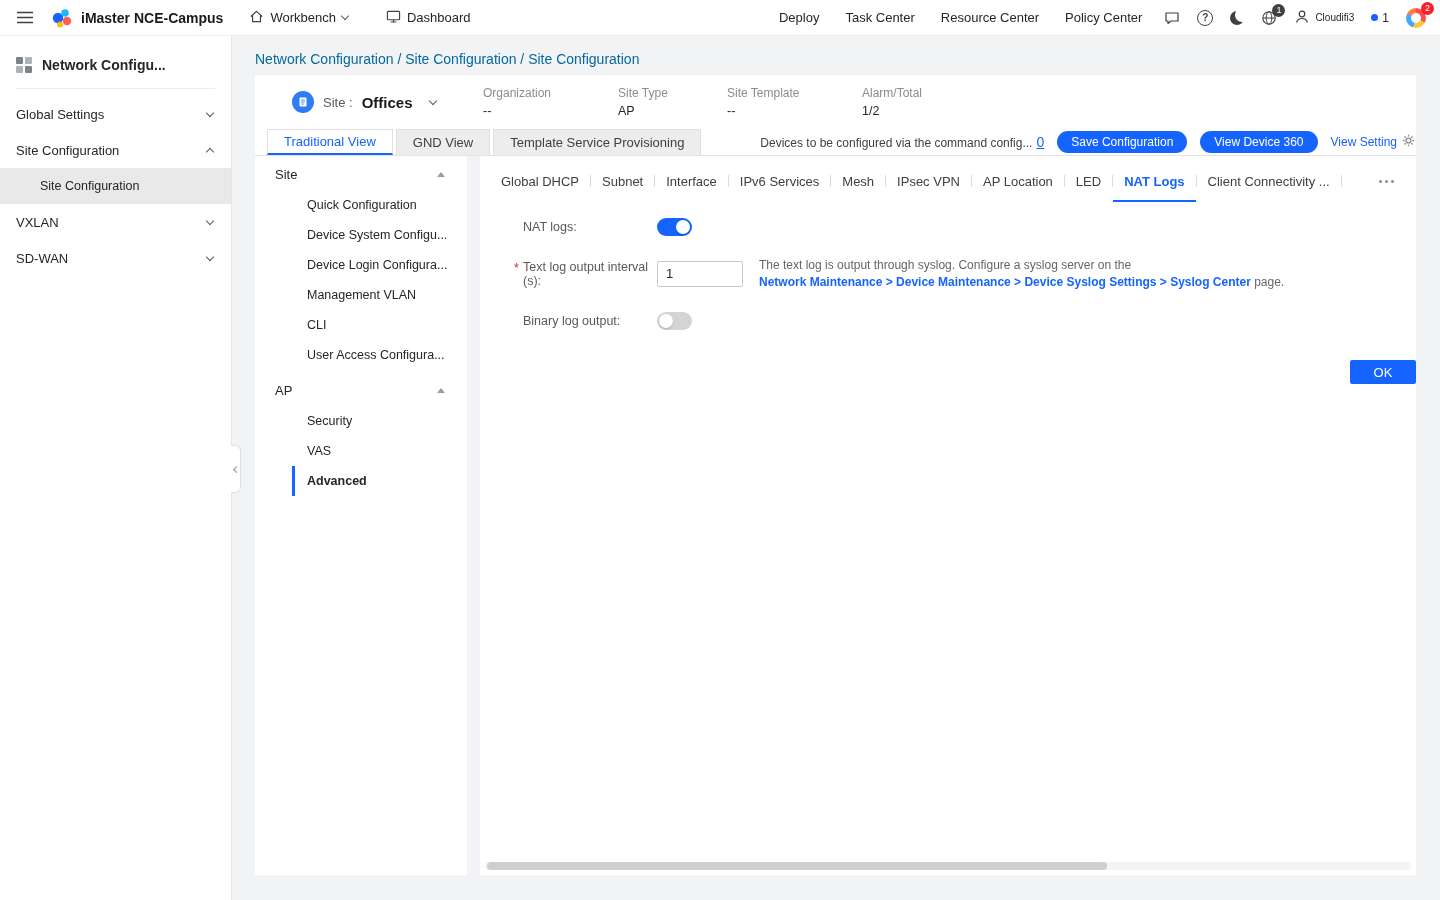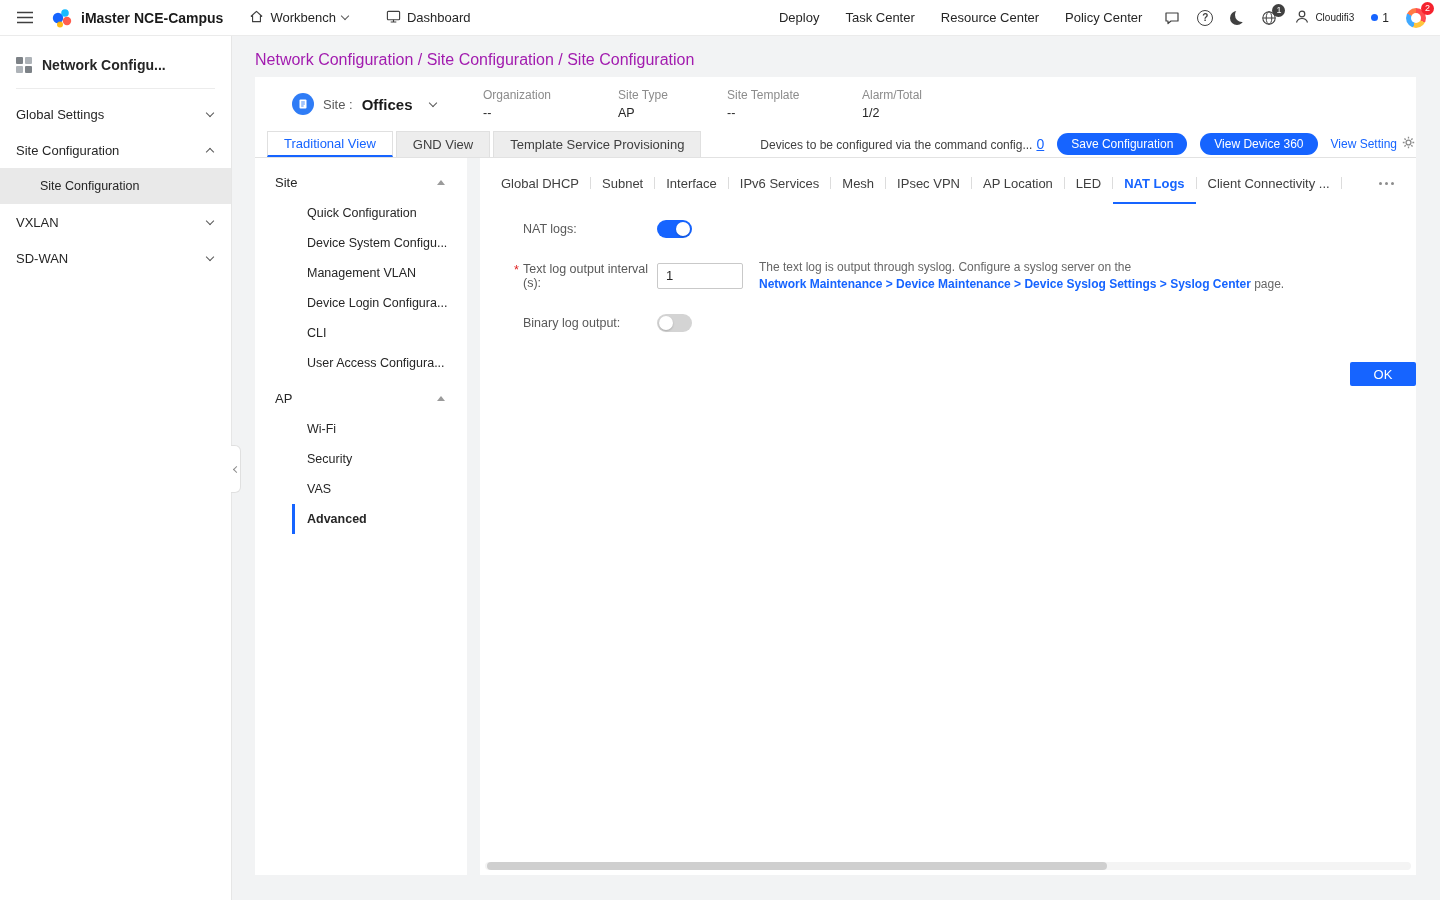--- a/index.html
+++ b/index.html
@@ -46,21 +46,21 @@
   .sb-divider{height:1px;background:#ececec;margin:0 16px 7px;}
   .sb-item{height:36px;display:flex;align-items:center;justify-content:space-between;padding:0 18px 0 16px;font-size:13px;color:#262626;cursor:pointer;white-space:nowrap;}
   .sb-item.small{font-size:12px;}
   .sb-sub{height:36px;display:flex;align-items:center;padding-left:40px;font-size:12.5px;color:#262626;cursor:pointer;}
   .sb-sub.selected{background:#e9e9e9;}
   .sb-handle{position:absolute;right:-10px;top:409px;width:10px;height:48px;background:#fff;border:1px solid #e0e0e0;border-left:none;border-radius:0 6px 6px 0;display:flex;align-items:center;justify-content:center;cursor:pointer;}
   .sb-handle .chev{width:5px;height:5px;border-color:#8c8c8c;}
 
   
   .main{flex:1;display:flex;flex-direction:column;min-width:0;}
-  .breadcrumb{padding:15px 24px 8px 23px;font-size:16px;color:#a21caf;}
+  .breadcrumb{padding:15px 24px 8px 23px;font-size:14px;color:#0369a1;}
   .card{margin:0 24px 0 23px;display:flex;flex-direction:column;flex:1;min-height:0;}
 
   .site-header{background:#fff;height:54px;display:flex;align-items:center;padding:0 24px 0 37px;flex-shrink:0;}
   .site-block{display:flex;align-items:center;gap:9px;width:191px;flex-shrink:0;}
   .site-icon{width:22px;height:22px;border-radius:50%;background:#2f7cf6;display:flex;align-items:center;justify-content:center;flex-shrink:0;}
   .site-label{font-size:13px;color:#595959;}
   .site-name{font-size:15px;font-weight:700;color:#1a1a1a;display:flex;align-items:center;gap:18px;cursor:pointer;}
   .sh-field{display:flex;flex-direction:column;gap:4px;flex-shrink:0;}
   .sh-field .fl{font-size:12px;color:#8c8c8c;}
   .sh-field .fv{font-size:12.5px;color:#262626;}
@@ -71,21 +71,21 @@
   .vtab.active{background:#fff;color:var(--accent);border-bottom:2px solid var(--accent);}
   .tabs-toolbar{margin-left:auto;display:flex;align-items:center;gap:13px;padding-right:1px;}
   .devices-note{font-size:12px;color:#404040;white-space:nowrap;}
   .devices-count{font-size:14px;color:var(--accent);text-decoration:underline;margin-left:4px;cursor:pointer;}
   .pill{height:22px;border-radius:11px;background:var(--accent);color:#fff;font-size:12px;display:flex;align-items:center;padding:0 14px;cursor:pointer;border:none;white-space:nowrap;font-family:inherit;}
   .view-setting{display:flex;align-items:center;gap:5px;color:var(--accent);font-size:12px;cursor:pointer;white-space:nowrap;}
 
   .content-row{display:flex;gap:13px;flex:1;min-height:0;margin-bottom:25px;}
 
   
-  .config-nav{width:212px;background:#fff;padding-top:8px;flex-shrink:0;}
+  .config-nav{width:212px;background:#fff;padding-top:2px;flex-shrink:0;}
   .cn-group-h{height:32px;display:flex;align-items:center;justify-content:space-between;padding:0 22px 0 20px;font-size:13px;color:#262626;cursor:pointer;}
   .tri-up{width:0;height:0;border-left:4px solid transparent;border-right:4px solid transparent;border-bottom:5px solid #9b9b9b;}
   .cn-item{height:30px;display:flex;align-items:center;margin-left:37px;padding-left:12px;border-left:3px solid transparent;font-size:12.5px;color:#262626;cursor:pointer;}
   .cn-item.selected{border-left-color:var(--accent);font-weight:700;}
   .cn-gap{height:4px;}
 
   
   .panel{flex:1;background:#fff;position:relative;min-width:0;}
   .panel-tabs{display:flex;align-items:center;height:46px;padding:4px 14px 0 10px;}
   .ptab{padding:0 11px;font-size:13px;color:#404040;height:42px;display:flex;align-items:center;cursor:pointer;white-space:nowrap;}
@@ -303,30 +303,29 @@
 
       <div class="content-row">
 
         <div class="config-nav">
           <div class="cn-group-h">
             <span>Site</span>
             <i class="tri-up"></i>
           </div>
           <div class="cn-item">Quick Configuration</div>
           <div class="cn-item">Device System Configu...</div>
+          <div class="cn-item">Device Login Configura...</div>
           <div class="cn-item">Management VLAN</div>
-          <div class="cn-item">Device Login Configura...</div>
           <div class="cn-item">CLI</div>
           <div class="cn-item">User Access Configura...</div>
           <div class="cn-gap"></div>
           <div class="cn-group-h">
             <span>AP</span>
             <i class="tri-up"></i>
           </div>
-          <div class="cn-item">Wi-Fi</div>
           <div class="cn-item">Security</div>
           <div class="cn-item">VAS</div>
           <div class="cn-item selected">Advanced</div>
         </div>
 
         <div class="panel">
           <div class="panel-tabs">
             <span class="ptab">Global DHCP</span>
             <span class="ptab-div"></span>
             <span class="ptab">Subnet</span>

